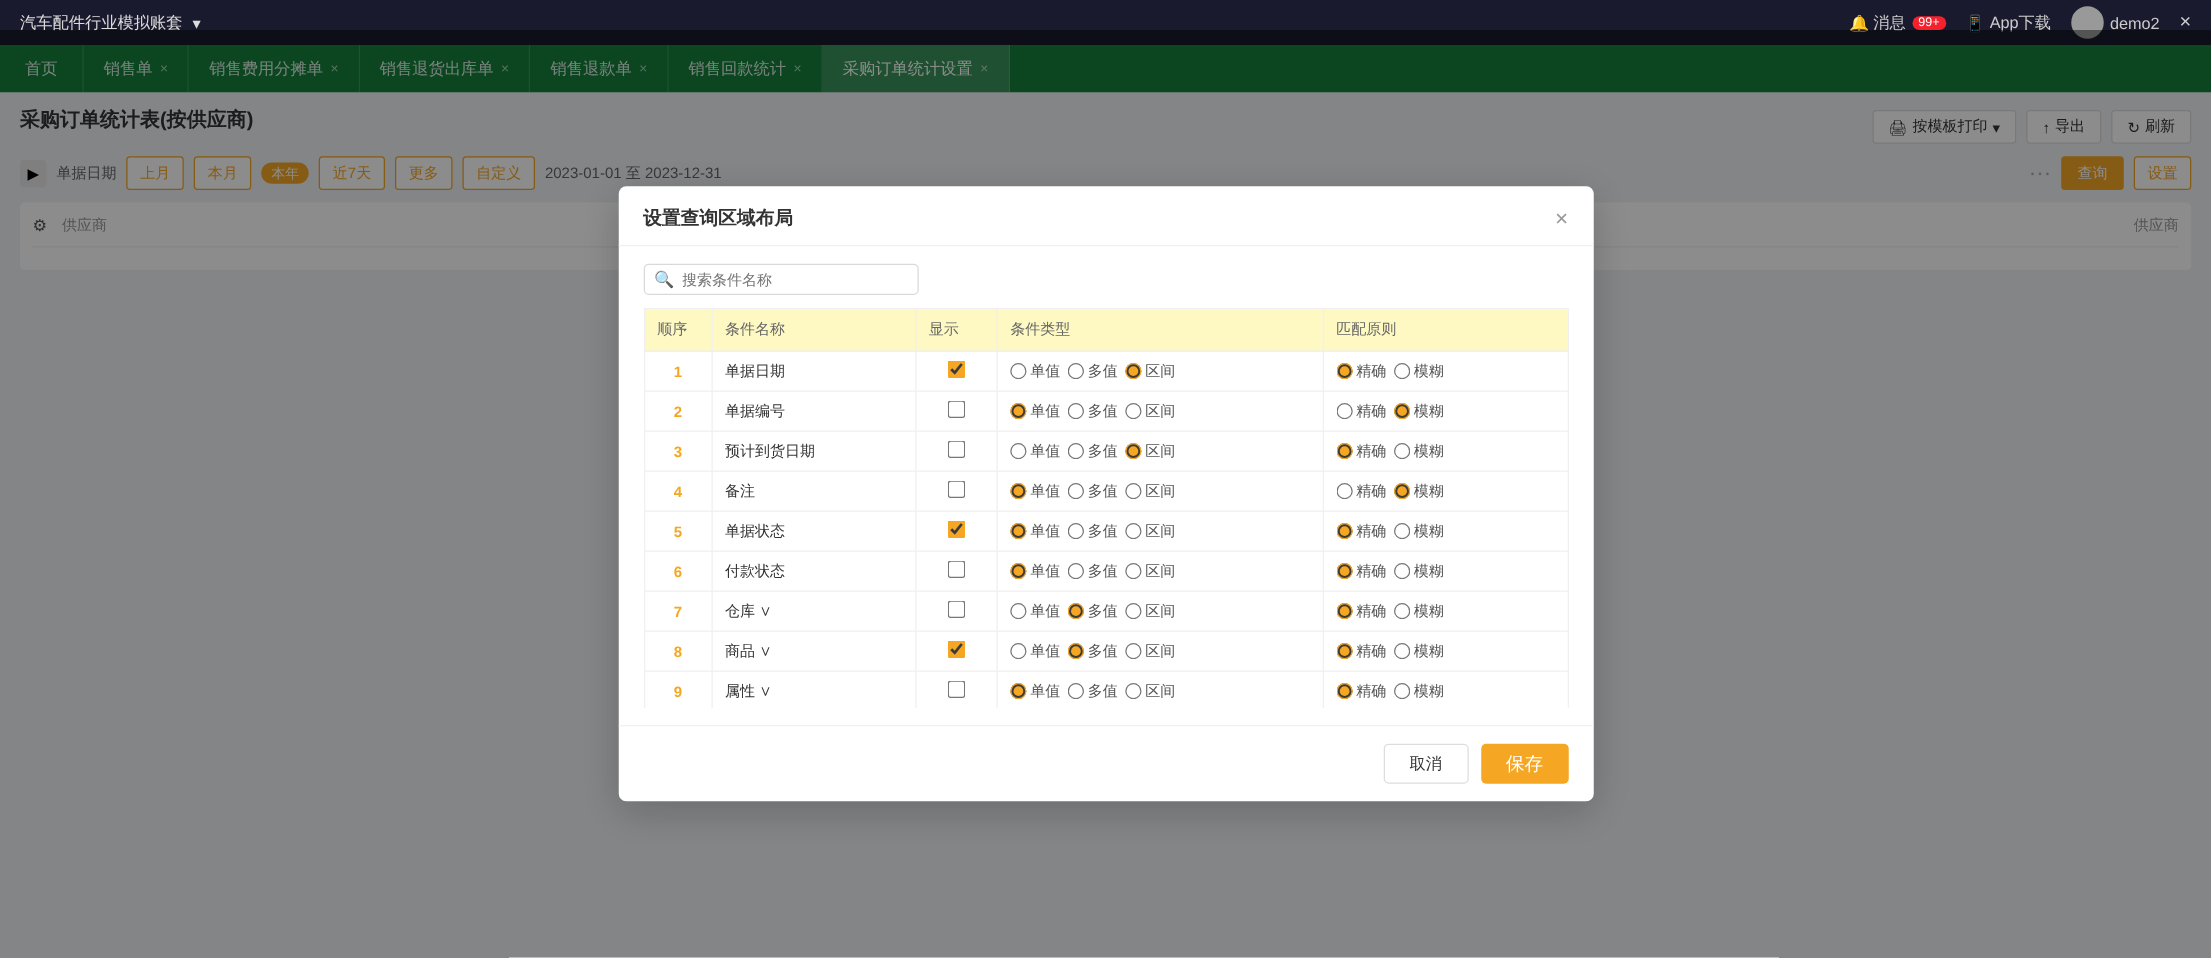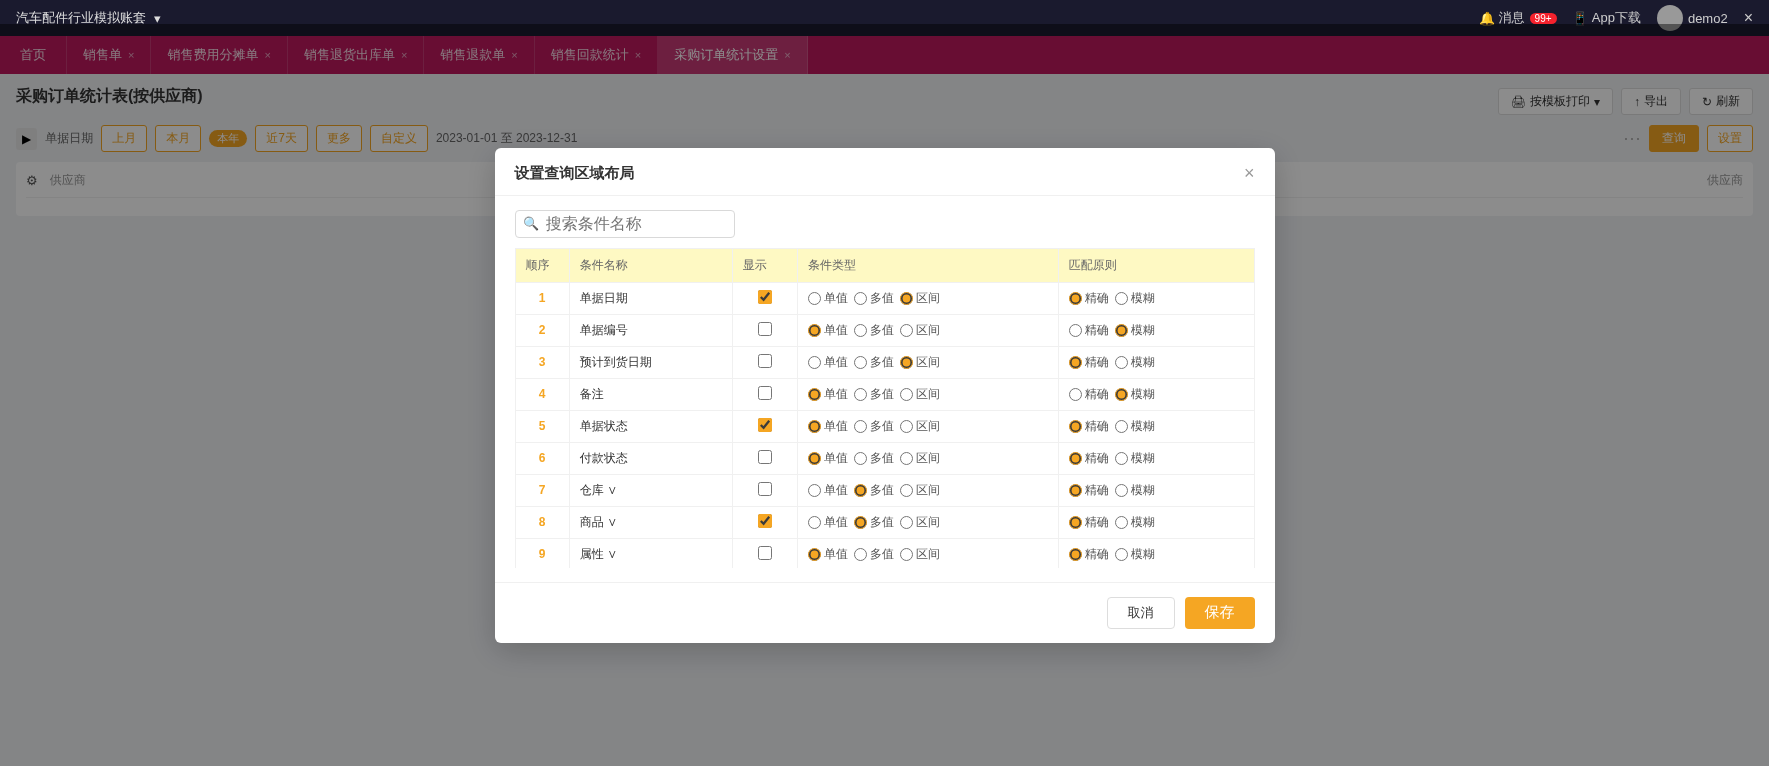--- a/index.html
+++ b/index.html
@@ -15,21 +15,21 @@
       padding: 0 16px;
       color: #ccc;
     }
     .top-bar-left { font-size: 13px; color: #ddd; display: flex; align-items: center; gap: 8px; }
     .top-bar-right { display: flex; align-items: center; gap: 16px; font-size: 13px; color: #ccc; }
     .badge-red { background: #f5222d; color: white; border-radius: 8px; padding: 0 5px; font-size: 10px; margin-left: 2px; }
     .avatar { width: 26px; height: 26px; border-radius: 50%; background: #999; display: inline-block; }
 
     
     .tab-bar {
-      background: #be185d;
+      background: #15803d;
       height: 38px;
       display: flex;
       align-items: center;
       padding: 0 0;
       gap: 0;
     }
     .tab-item {
       height: 38px;
       display: flex;
       align-items: center;
@@ -145,21 +145,21 @@
     .search-row {
       display: flex;
       align-items: center;
       border: 1px solid #d9d9d9;
       border-radius: 4px;
       padding: 4px 8px;
       width: 220px;
       gap: 6px;
     }
     .search-row input {
-      border: none; outline: none; font-size: 16px; color: #999; background: transparent; width: 100%;
+      border: none; outline: none; font-size: 12px; color: #999; background: transparent; width: 100%;
     }
     .search-icon-char { color: #aaa; font-size: 13px; }
 
     
     .config-table { width: 100%; border-collapse: collapse; }
     .config-table thead th {
       background: #fef9c3;
       border: 1px solid #f0f0f0;
       padding: 8px 10px;
       font-size: 12px;

